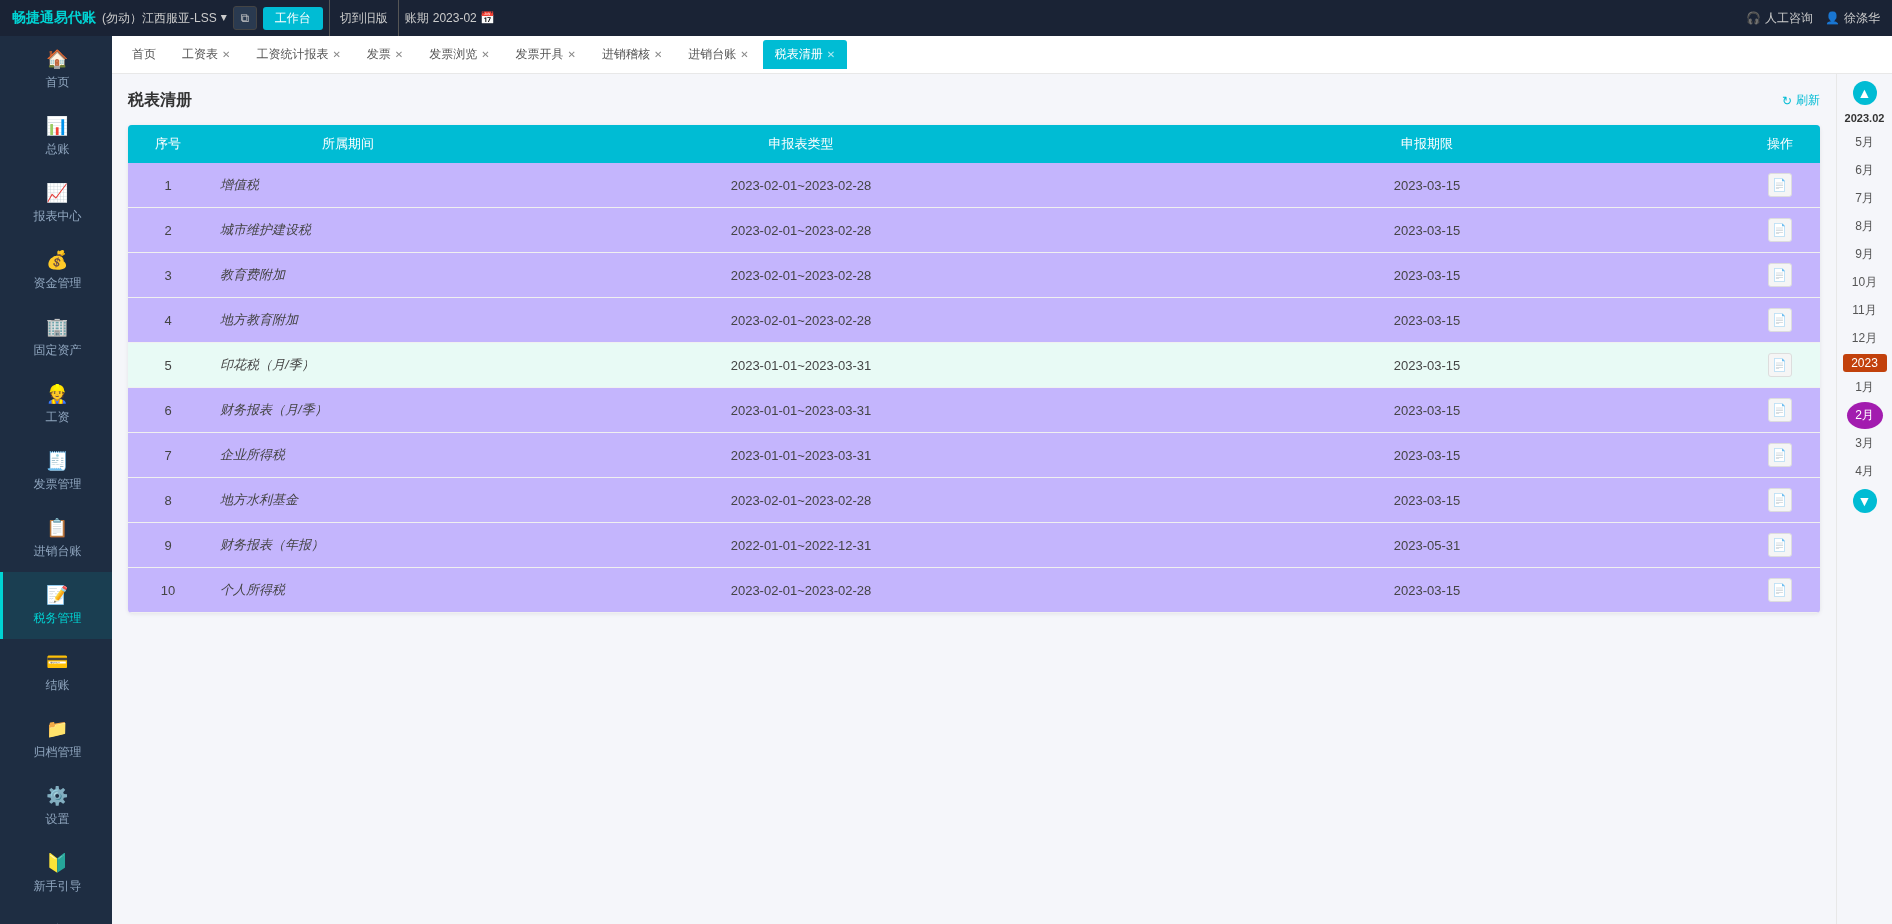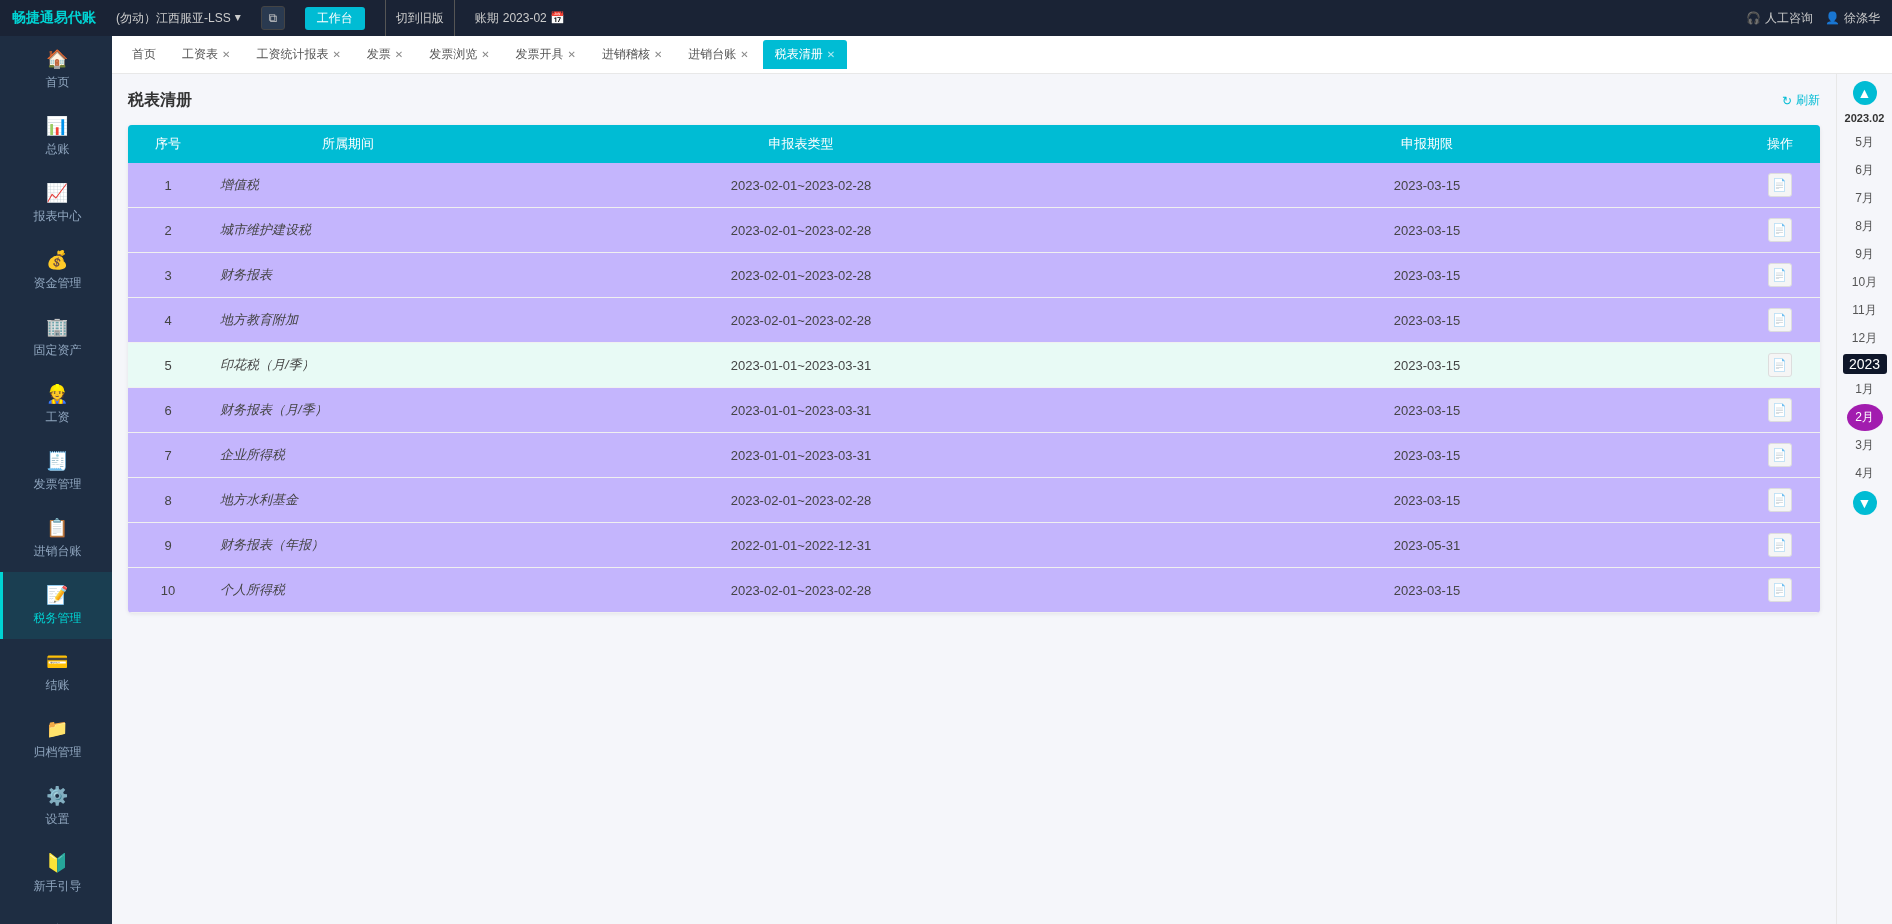--- a/index.html
+++ b/index.html
@@ -5,21 +5,21 @@
     * { box-sizing: border-box; margin: 0; padding: 0; }
     body { font-family: "Microsoft YaHei", "PingFang SC", sans-serif; font-size: 13px; background: #f0f2f5; display: flex; flex-direction: column; height: 924px; overflow: hidden; }
 
     
     .top-bar {
       height: 36px;
       background: #1a2335;
       display: flex;
       align-items: center;
       padding: 0 12px;
-      gap: 20px;
+      gap: 6px;
       flex-shrink: 0;
     }
     .top-bar-logo {
       color: #00d4d4;
       font-size: 14px;
       font-weight: bold;
       white-space: nowrap;
     }
     .top-bar-company {
       display: flex;
@@ -271,23 +271,23 @@
       margin: 1px 0;
     }
     .cal-month-item.active {
       background: #a21caf;
       color: white;
       border-radius: 50%;
       width: 36px;
       margin: 1px auto;
     }
     .cal-month-item.current-year-label {
-      background: #0f172a;
+      background: #c2410c;
       color: white;
-      font-size: 14px;
+      font-size: 12px;
       padding: 2px 4px;
       border-radius: 3px;
       width: 44px;
     }
     .cal-up-btn, .cal-down-btn {
       width: 24px; height: 24px;
       background: #00bcd4;
       color: white;
       border-radius: 50%;
       display: flex;
@@ -474,21 +474,21 @@
     <div class="table-cell">2</div>
     <div class="table-cell left">城市维护建设税</div>
     <div class="table-cell">2023-02-01~2023-02-28</div>
     <div class="table-cell">2023-03-15</div>
     <div class="table-cell">
       <div class="action-icon">📄</div>
     </div>
   </div>
               <div class="table-row">
     <div class="table-cell">3</div>
-    <div class="table-cell left">财务报表</div>
+    <div class="table-cell left">教育费附加</div>
     <div class="table-cell">2023-02-01~2023-02-28</div>
     <div class="table-cell">2023-03-15</div>
     <div class="table-cell">
       <div class="action-icon">📄</div>
     </div>
   </div>
               <div class="table-row">
     <div class="table-cell">4</div>
     <div class="table-cell left">地方教育附加</div>
     <div class="table-cell">2023-02-01~2023-02-28</div>

